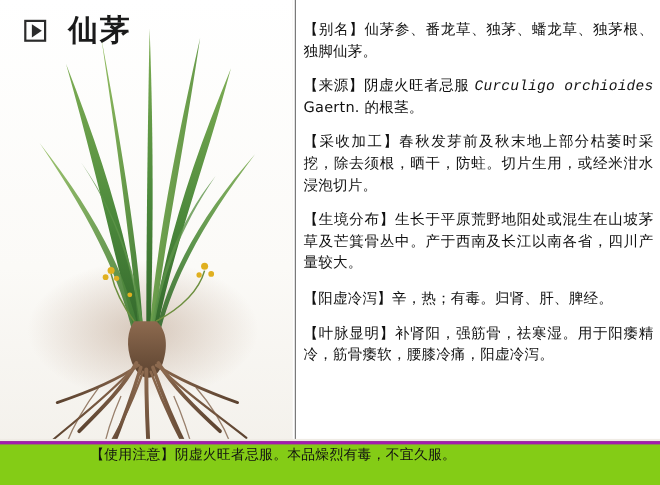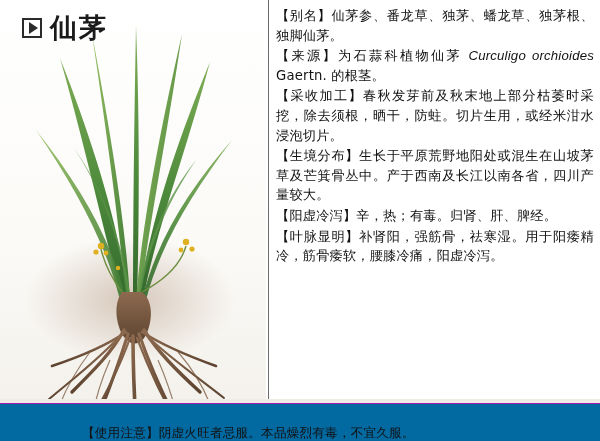--- a/index.html
+++ b/index.html
@@ -39,21 +39,21 @@
     background:
       radial-gradient(ellipse 150px 90px at 130px 300px, rgba(150,110,80,.35), rgba(150,110,80,0) 70%),
       linear-gradient(#ffffff 0%, #fbfaf7 55%, #f2efe9 100%);
   }
   .title-row {
     position: absolute;
     left: 22px;
     top: 14px;
     display: flex;
     align-items: center;
-    gap: 8px;
+    gap: 20px;
     z-index: 6;
     text-align: center;
   }
   .tri-box {
     width: 20px;
     height: 20px;
     border: 2px solid #2b2b2b;
     display: flex;
     align-items: center;
     justify-content: center;
@@ -101,38 +101,38 @@
     width: 318px;
     height: 418px;
     overflow: hidden;
   }
   .para {
     font-family: "DejaVu Sans", "Liberation Sans", sans-serif;
     font-size: 13.2px;
     line-height: 19.6px;
     color: #111111;
     text-align: justify;
-    margin: 0 0 1px 0;
+    margin: 12px 0 1px 0;
     letter-spacing: 0.2px;
   }
   .para .it {
-    font-family: Liberation Sans, sans-serif;
+    font-family: Liberation Mono, monospace;
     font-style: italic;
   }
   
   .note-bar {
     position: absolute;
     left: 0;
     bottom: 0;
     width: 600px;
     height: 37px;
-    background: #0369a1;
-    border-top: 1px solid #a21caf;
+    background: #84cc16;
+    border-top: 3px solid #a21caf;
     display: flex;
-    align-items: flex-end;
+    align-items: flex-start;
   }
   .note-text {
     font-family: "DejaVu Sans", "Liberation Sans", sans-serif;
     font-size: 12.6px;
     color: #111;
     padding-left: 82px;
     line-height: 1.35;
     letter-spacing: .2px;
   }
   .note-inner {
@@ -225,21 +225,21 @@
       <span class="plant-title">仙茅</span>
     </div>
   </div>
 
   <div class="divider"></div>
 
   <div class="right-col">
 
     <p class="para"><span>【别名】</span><span>仙茅参、番龙草、独茅、蟠龙草、独茅根、独脚仙茅。</span></p>
 
-    <p class="para"><span>【来源】</span><span>为石蒜科植物仙茅 </span><span class="it">Curculigo orchioides</span><span> Gaertn. 的根茎。</span></p>
+    <p class="para"><span>【来源】</span><span>阴虚火旺者忌服 </span><span class="it">Curculigo orchioides</span><span> Gaertn. 的根茎。</span></p>
 
 
     <p class="para"><span>【采收加工】</span><span>春秋发芽前及秋末地上部分枯萎时采挖，除去须根，晒干，防蛀。切片生用，或经米泔水浸泡切片。</span></p>
 
     <p class="para"><span>【生境分布】</span><span>生长于平原荒野地阳处或混生在山坡茅草及芒箕骨丛中。产于西南及长江以南各省，四川产量较大。</span></p>
 
     <p class="para"><span>【阳虚冷泻】</span><span>辛，热；有毒。归肾、肝、脾经。</span></p>
 
     <p class="para"><span>【叶脉显明】</span><span>补肾阳，强筋骨，祛寒湿。用于阳痿精冷，筋骨痿软，腰膝冷痛，阳虚冷泻。</span></p>
 

